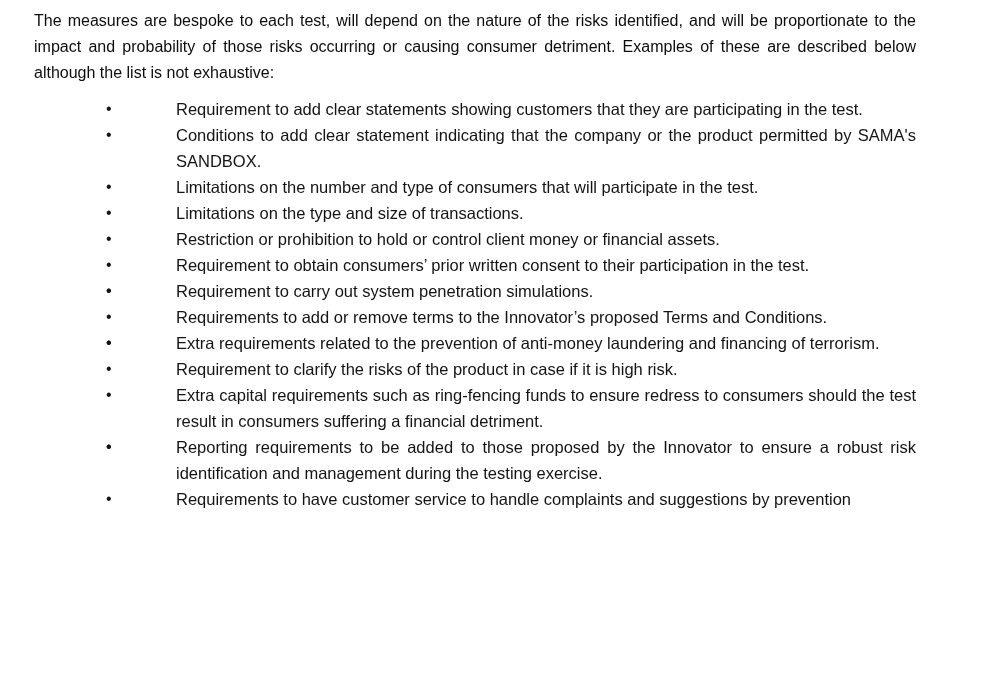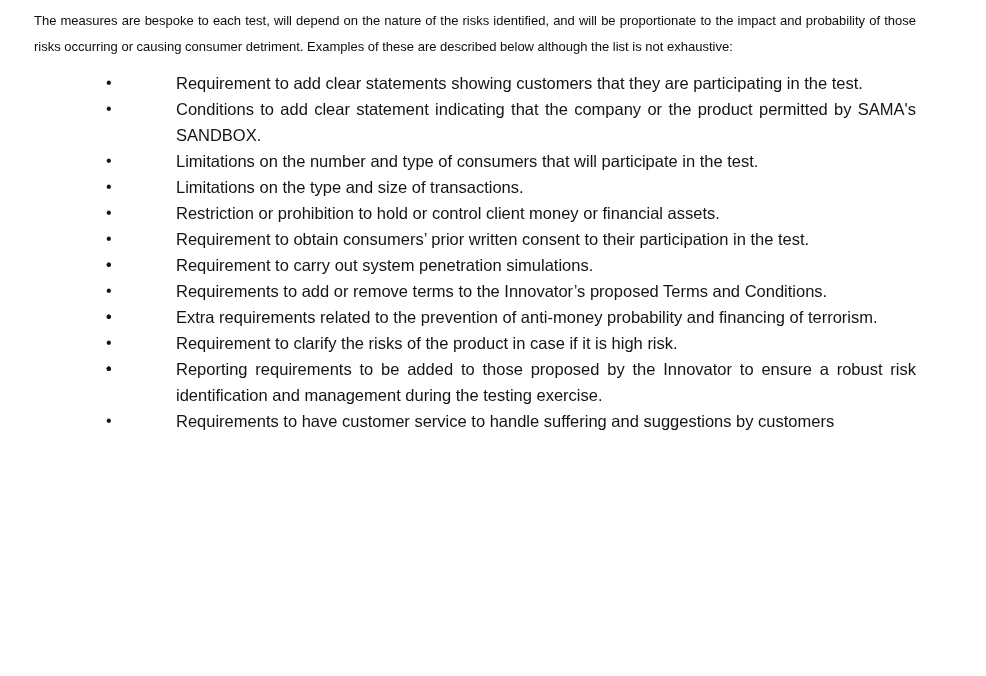--- a/index.html
+++ b/index.html
@@ -14,21 +14,21 @@
     color: #0d0d0d;
     overflow: hidden;
   }
   .page {
     box-sizing: border-box;
     width: 986px;
     height: 676px;
     padding: 8px 70px 0 34px;
   }
   .intro {
-    font-size: 13px;
+    font-size: 16px;
     line-height: 26px;
     text-align: justify;
     text-justify: inter-word;
     margin: 0 0 10px 0;
     color: #0d0d0d;
   }
   ul.bullets {
     list-style: none;
     margin: 0;
     padding: 0;
@@ -103,34 +103,35 @@
       </li>
       <li>
         <span class="bullet">•</span>
         <span class="txt">Requirements to add or remove terms to the Innovator’s proposed Terms and Conditions.</span>
       </li>
       <li class="justify">
         <span class="bullet">•</span>
       </li>
       <li>
         <span class="bullet">•</span>
-        <span class="txt">Extra requirements related to the prevention of anti-money probability and financing of terrorism.</span>
+        <span class="txt">Extra requirements related to the prevention of anti-money laundering and financing of terrorism.</span>
       </li>
       <li class="grey">
         <span class="bullet">•</span>
         <span class="txt">Requirement to clarify the risks of the product in case if it is high risk.</span>
       </li>
       <li class="justify">
         <span class="bullet">•</span>
+        <span class="txt">Extra capital requirements such as ring-fencing funds to ensure redress to consumers should the test result in consumers suffering a financial detriment.</span>
       </li>
       <li>
         <span class="bullet">•</span>
       </li>
       <li class="justify">
         <span class="bullet">•</span>
         <span class="txt">Reporting requirements to be added to those proposed by the Innovator to ensure a robust risk identification and management during the testing exercise.</span>
       </li>
       <li class="grey">
         <span class="bullet">•</span>
-        <span class="txt">Requirements to have customer service to handle suffering and suggestions by customers</span>
+        <span class="txt">Requirements to have customer service to handle complaints and suggestions by prevention</span>
       </li>
     </ul>
 </div>
 
 </body></html>

